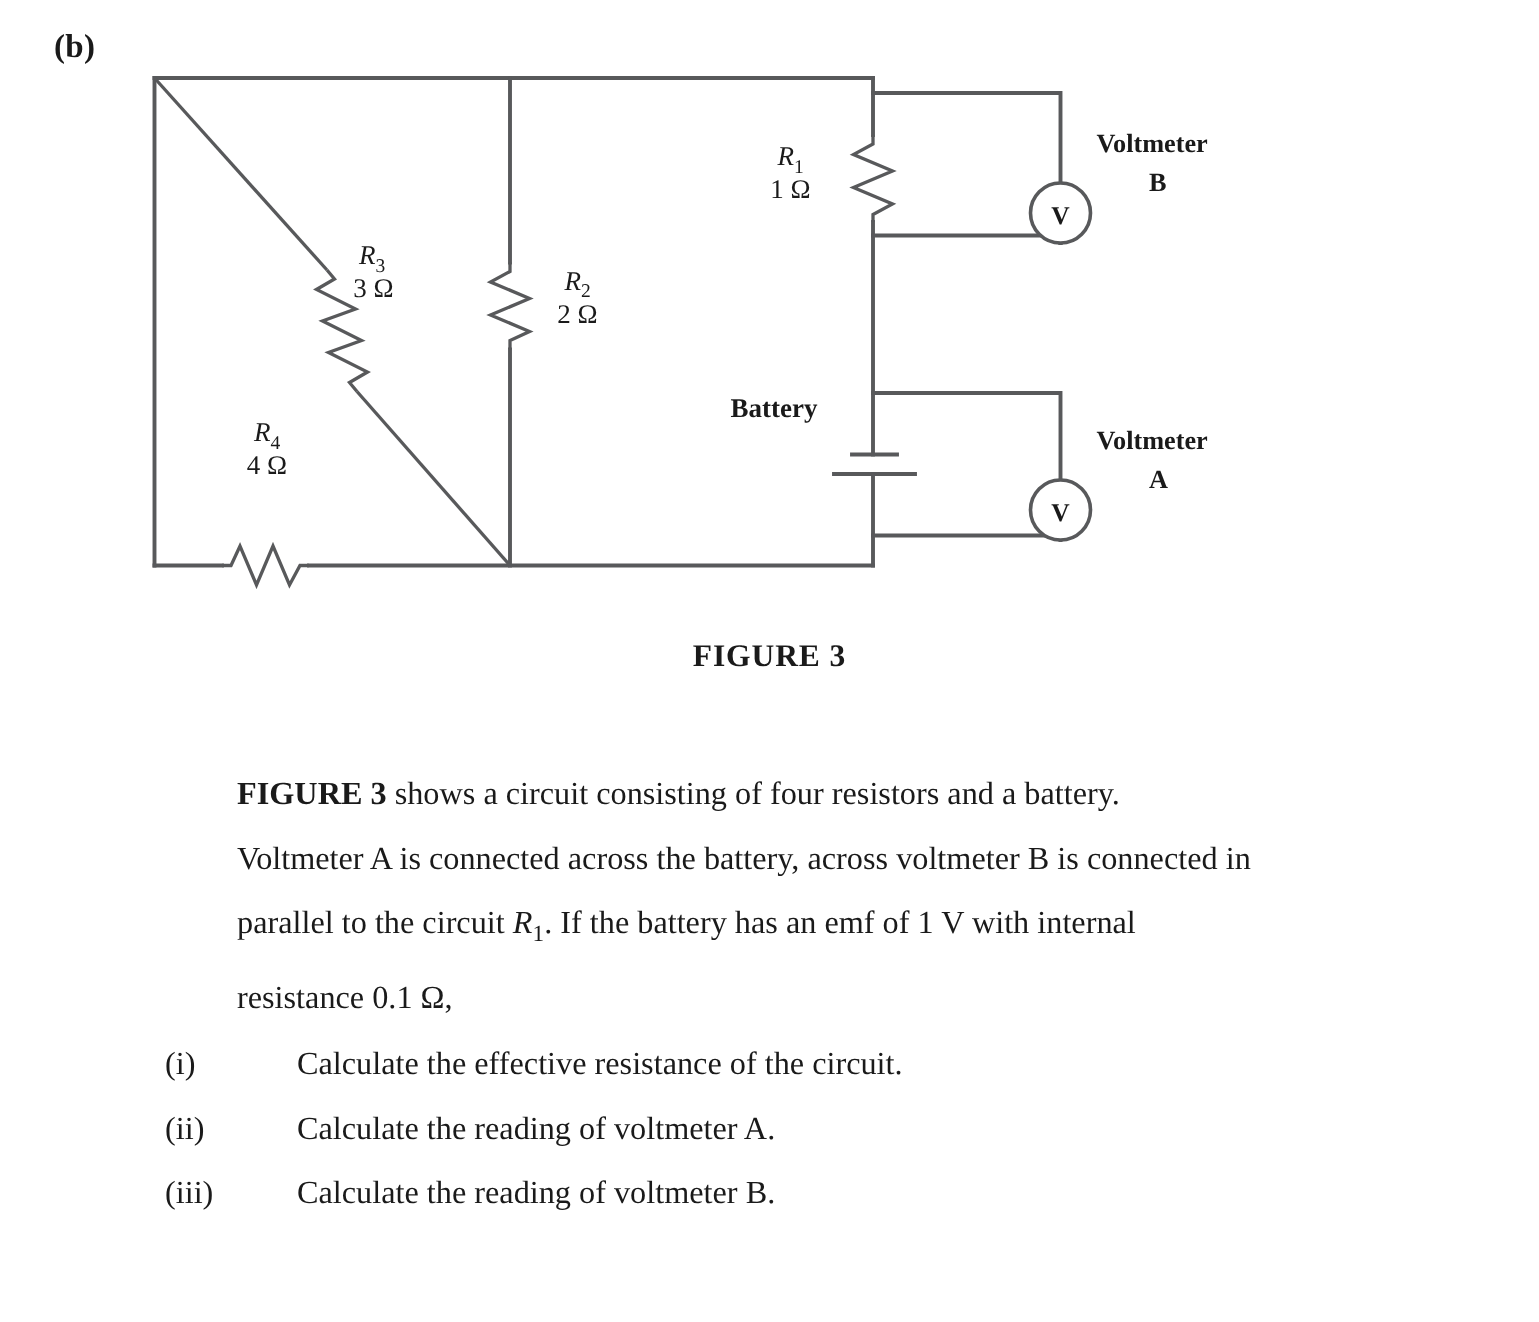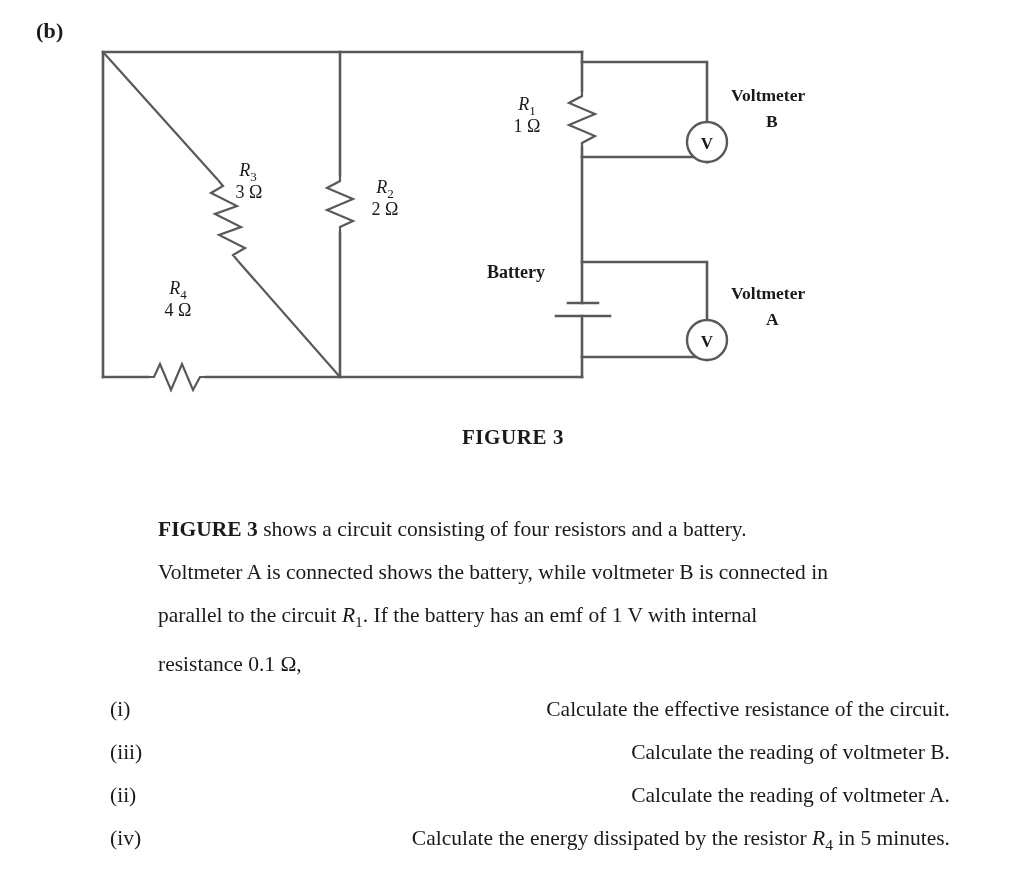--- a/index.html
+++ b/index.html
@@ -85,21 +85,20 @@
     display: flex;
     align-items: baseline;
     height: 43px;
   }
   .item-marker {
     width: 88px;
     flex: 0 0 88px;
   }
   .item-text {
     flex: 1 1 auto;
-    text-align: right;
   }
 
   
   .wire {
     stroke: #58595b;
     stroke-width: 2.6;
     fill: none;
     stroke-linecap: square;
   }
   .wire-thin {
@@ -200,42 +199,38 @@
       <text class="lbl" x="545" y="248" text-anchor="end" font-size="18" font-weight="bold">Battery</text>
     </svg>
   </div>
 
   <div class="cap">
     <span id="figure-caption">FIGURE 3</span>
   </div>
 
   <div id="prose">
     <div><span class="b">FIGURE 3</span><span> shows a circuit consisting of four resistors and a battery.</span></div>
-    <div>Voltmeter A is connected shows the battery, while voltmeter B is connected in</div>
+    <div>Voltmeter A is connected across the battery, across voltmeter B is connected in</div>
     <div><span>parallel to the circuit </span><span class="var">R</span><sub>1</sub><span>. If the battery has an emf of 1 V with internal</span></div>
     <div>resistance 0.1 Ω,</div>
   </div>
 
   <div id="items">
 
     <div class="item">
       <span class="item-marker">(i)</span>
       <span class="item-text"><span>Calculate the effective resistance of the circuit.</span><span class="var"></span><sub></sub><span></span></span>
     </div>
 
     <div class="item">
+      <span class="item-marker">(ii)</span>
+      <span class="item-text"><span>Calculate the reading of voltmeter A.</span><span class="var"></span><sub></sub><span></span></span>
+    </div>
+
+    <div class="item">
       <span class="item-marker">(iii)</span>
       <span class="item-text"><span>Calculate the reading of voltmeter B.</span><span class="var"></span><sub></sub><span></span></span>
     </div>
 
-    <div class="item">
-      <span class="item-marker">(ii)</span>
-      <span class="item-text"><span>Calculate the reading of voltmeter A.</span><span class="var"></span><sub></sub><span></span></span>
-    </div>
-
-    <div class="item">
-      <span class="item-marker">(iv)</span>
-      <span class="item-text"><span>Calculate the energy dissipated by the resistor </span><span class="var">R</span><sub>4</sub><span> in 5 minutes.</span></span>
-    </div>
 
   </div>
 
 </div>
 
 </body></html>

